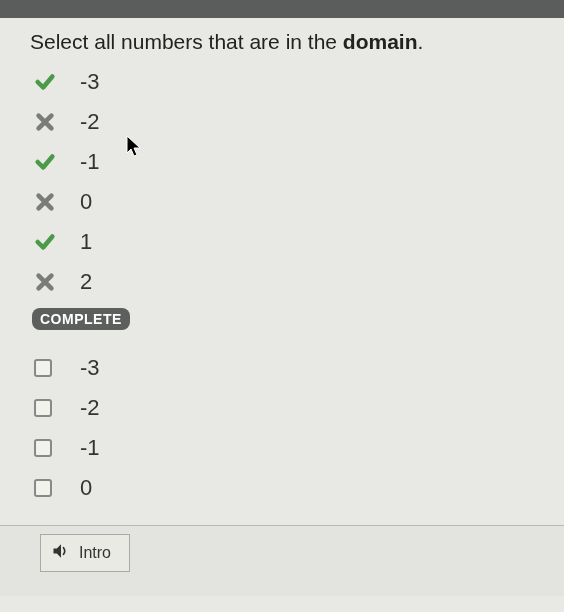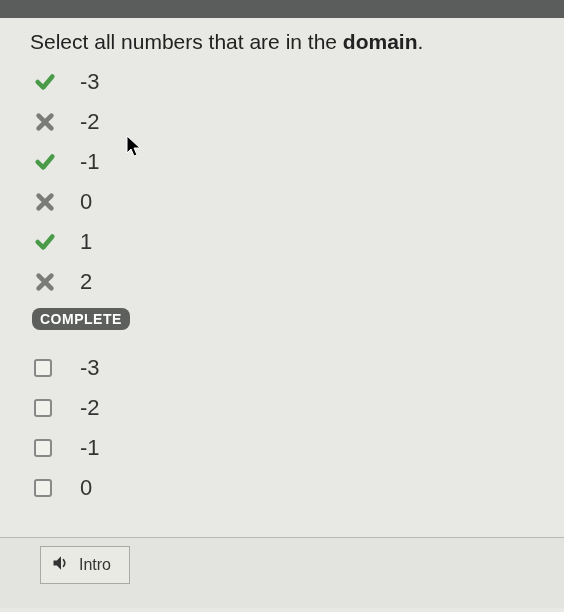--- a/index.html
+++ b/index.html
@@ -75,21 +75,21 @@
       height: 6px;
     }
     .cursor {
       position: absolute;
       left: 126px;
       top: 135px;
       pointer-events: none;
     }
     .bottom-area {
       position: absolute;
-      bottom: 4px;
+      bottom: 16px;
       left: 0;
       right: 0;
       padding: 8px 40px 24px 40px;
       border-top: 1px solid #b8b9b4;
       background: #e3e4df;
     }
     .intro-btn {
       display: inline-flex;
       align-items: center;
       gap: 8px;

